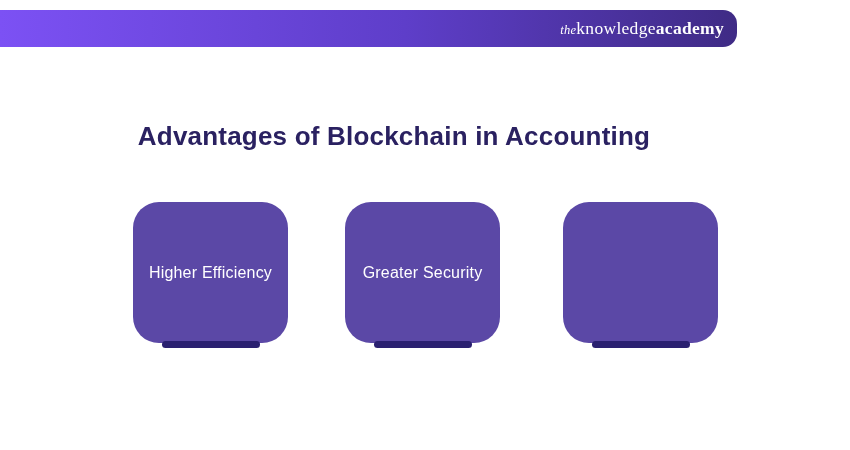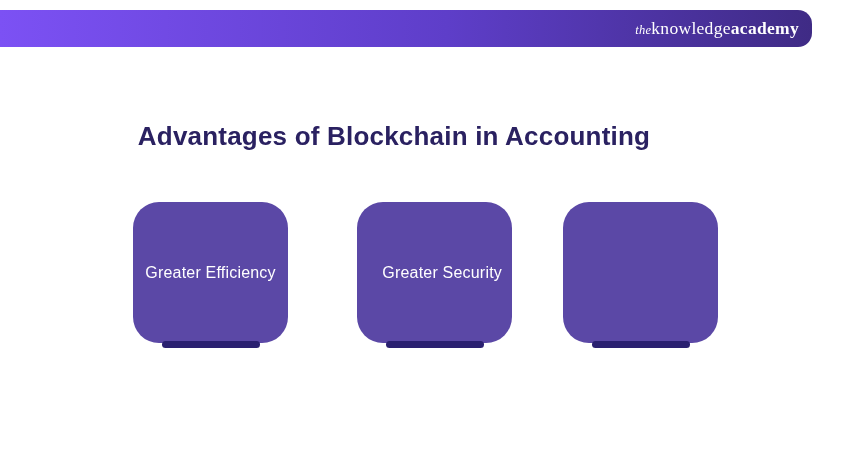--- a/index.html
+++ b/index.html
@@ -11,21 +11,21 @@
     background: #ffffff;
     font-family: "Liberation Sans", sans-serif;
     overflow: hidden;
   }
 
   
   .header-bar {
     position: absolute;
     left: 0;
     top: 10px;
-    width: 812px;
+    width: 737px;
     height: 37px;
     background: linear-gradient(90deg, #7c51f4 0%, #5e3ec9 55%, #3f2b85 100%);
     border-radius: 0 14px 14px 0;
     display: flex;
     align-items: center;
     justify-content: flex-end;
     padding-right: 13px;
   }
   .brand-logo {
     color: #ffffff;
@@ -63,21 +63,21 @@
     height: 141px;
     background: #5b48a6;
     border-radius: 26px;
     display: flex;
     align-items: center;
     justify-content: center;
     text-align: center;
     padding: 0 10px;
   }
   .card-1 { left: 133px; }
-  .card-2 { left: 357px; justify-content: flex-end; }
+  .card-2 { left: 345px; }
   .card-3 { left: 563px; }
   .card-label {
     color: #ffffff;
     font-size: 16px;
     line-height: 1.45;
     letter-spacing: 0.2px;
   }
   .card-stand {
     position: absolute;
     bottom: -5px;
@@ -94,21 +94,21 @@
 
 <div class="header-bar">
   <div class="brand-logo">
     <span class="logo-the">the</span><span class="logo-knowledge">knowledge</span><span class="logo-academy">academy</span>
   </div>
 </div>
 
 <h1 class="page-title">Advantages of Blockchain in Accounting</h1>
 
 <div class="card card-1">
-  <span class="card-label">Greater Efficiency</span>
+  <span class="card-label">Higher Efficiency</span>
   <div class="card-stand"></div>
 </div>
 
 <div class="card card-2">
   <span class="card-label">Greater Security</span>
   <div class="card-stand"></div>
 </div>
 
 <div class="card card-3">
   <div class="card-stand"></div>

